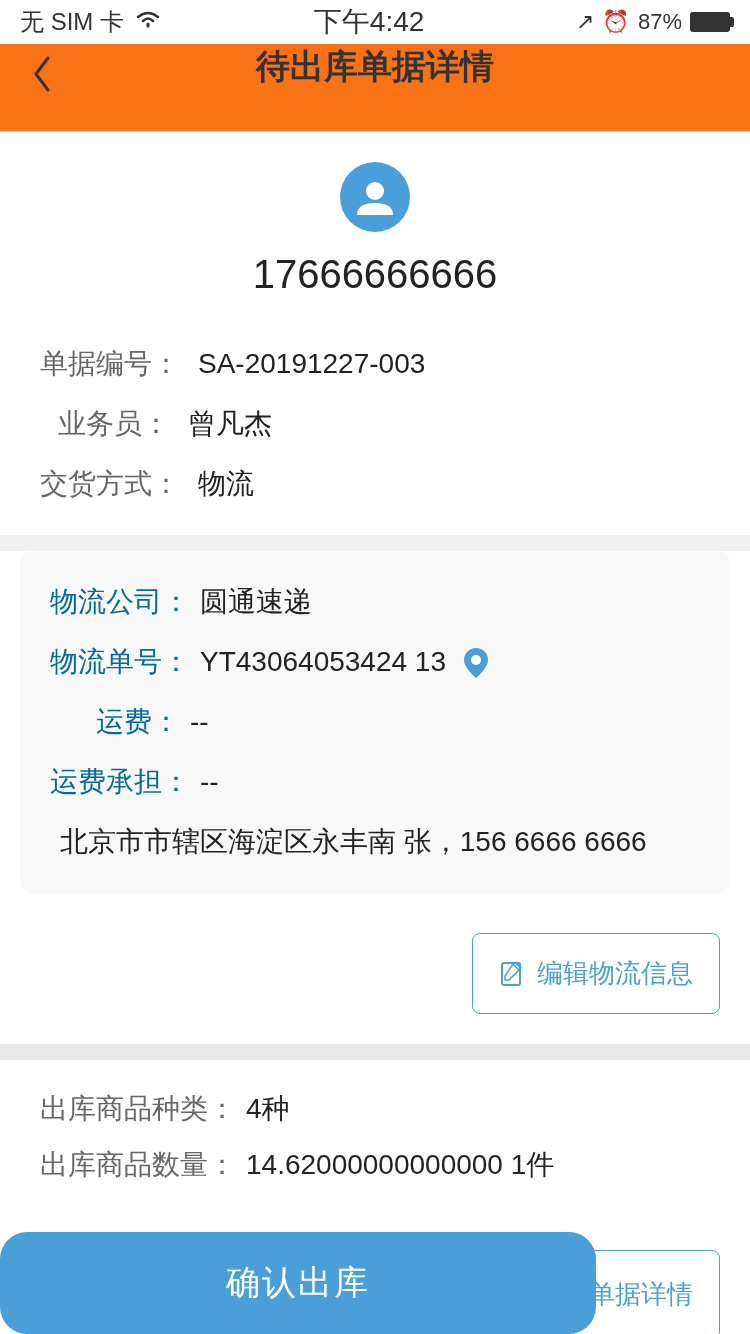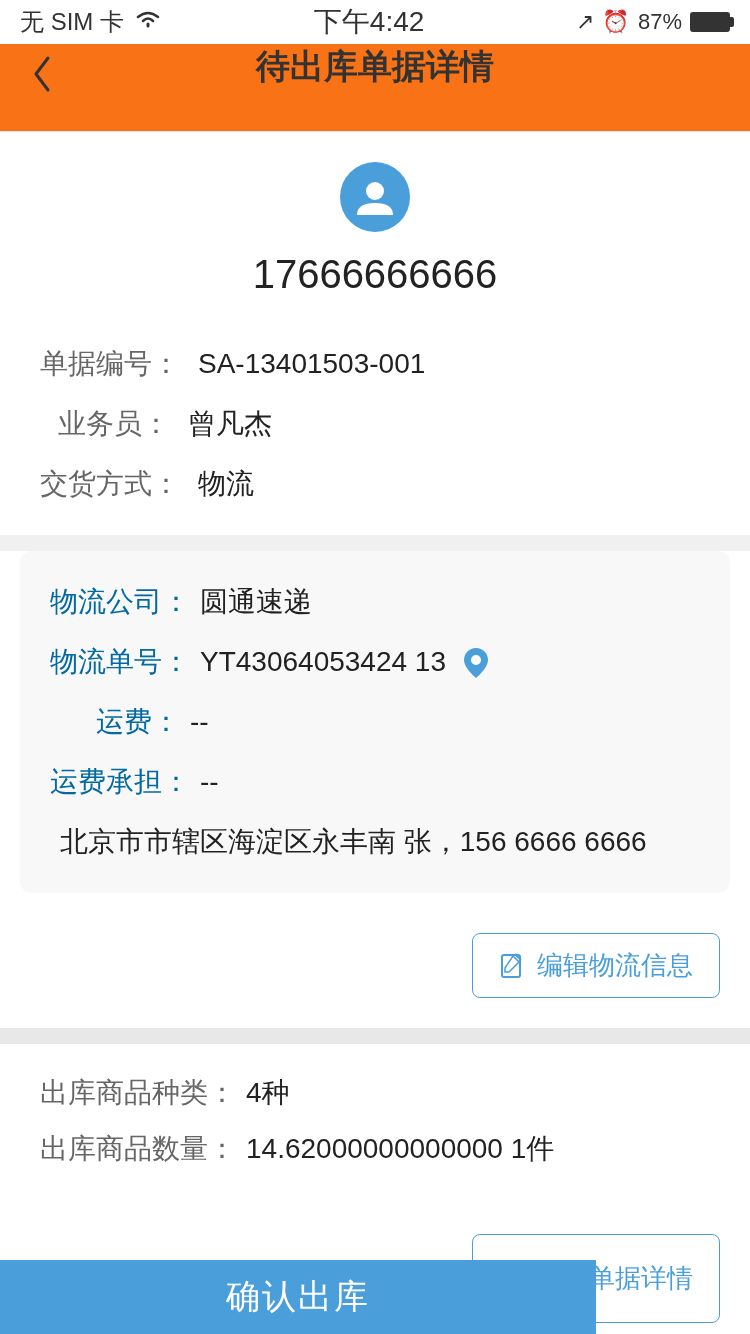--- a/index.html
+++ b/index.html
@@ -167,21 +167,21 @@
     
     .edit-btn-container {
       background: #fff;
       display: flex;
       justify-content: flex-end;
       padding: 20px 30px 30px 30px;
     }
     .edit-btn {
       border: 1.5px solid #4a9fdb;
       border-radius: 8px;
-      padding: 14px 26px;
+      padding: 22px 26px;
       color: #4a9fdb;
       font-size: 26px;
       display: flex;
       align-items: center;
       gap: 10px;
       background: #fff;
       cursor: pointer;
     }
 
     
@@ -238,22 +238,23 @@
       min-height: 200px;
     }
 
     
     .confirm-btn-container {
       position: fixed;
       bottom: 0;
       left: 0;
       width: 596px;
       background: #4a9fdb;
-      padding: 14px 0;
+      padding: 28px 0;
       text-align: center;
+      border-radius: 27px;
     }
     .confirm-btn {
       color: #fff;
       font-size: 34px;
       font-weight: 500;
       letter-spacing: 2px;
       background: transparent;
       border: none;
       cursor: pointer;
       width: 100%;
@@ -301,21 +302,21 @@
   <span class="customer-phone">17666666666</span>
 </div>
 
 <div class="dashed-line">
   
 </div>
 
 <div class="info-section">
   <div class="info-row">
     <span class="info-label">单据编号：</span>
-    <span class="info-value">SA-13401503-001</span>
+    <span class="info-value">SA-20191227-003</span>
   </div>
   <div class="info-row">
     <span class="info-label">业务员：</span>
     <span class="info-value">曾凡杰</span>
   </div>
   <div class="info-row">
     <span class="info-label">交货方式：</span>
     <span class="info-value">物流</span>
   </div>
 </div>

